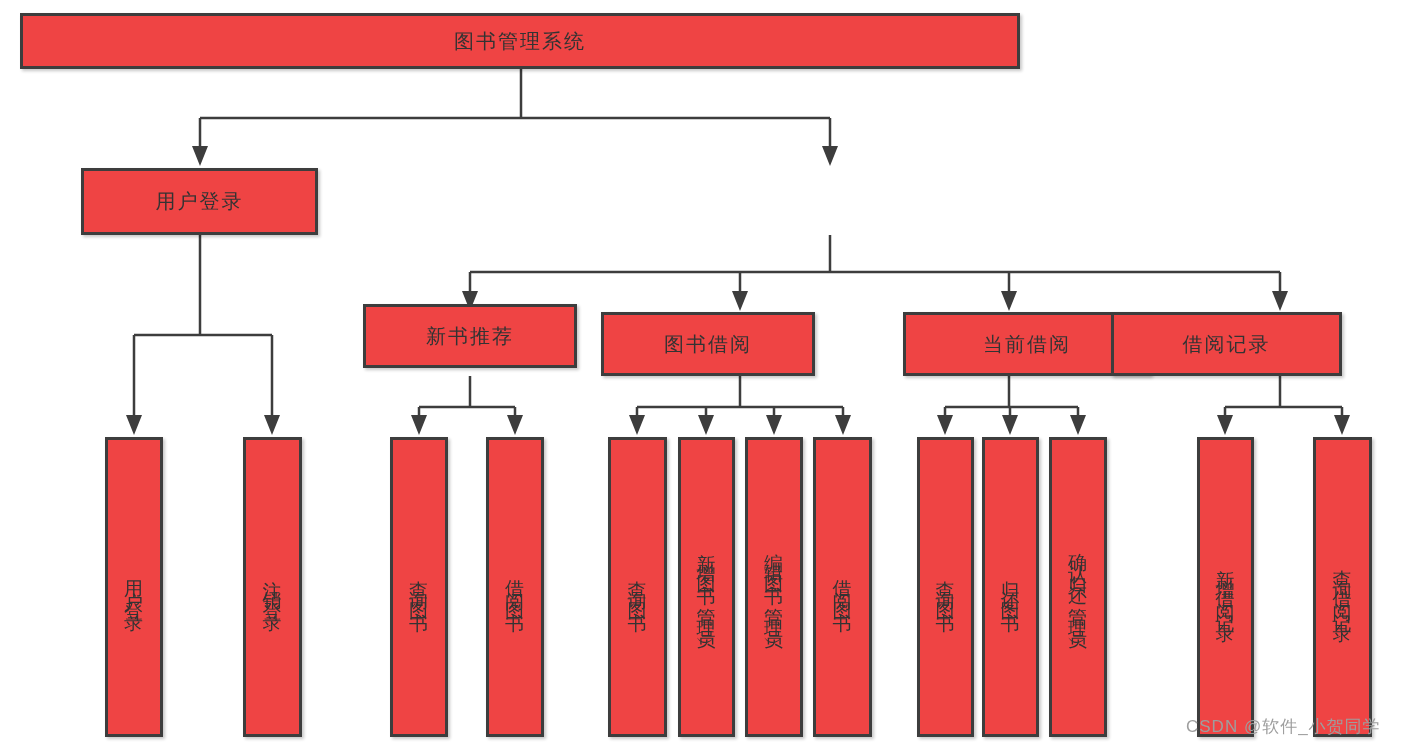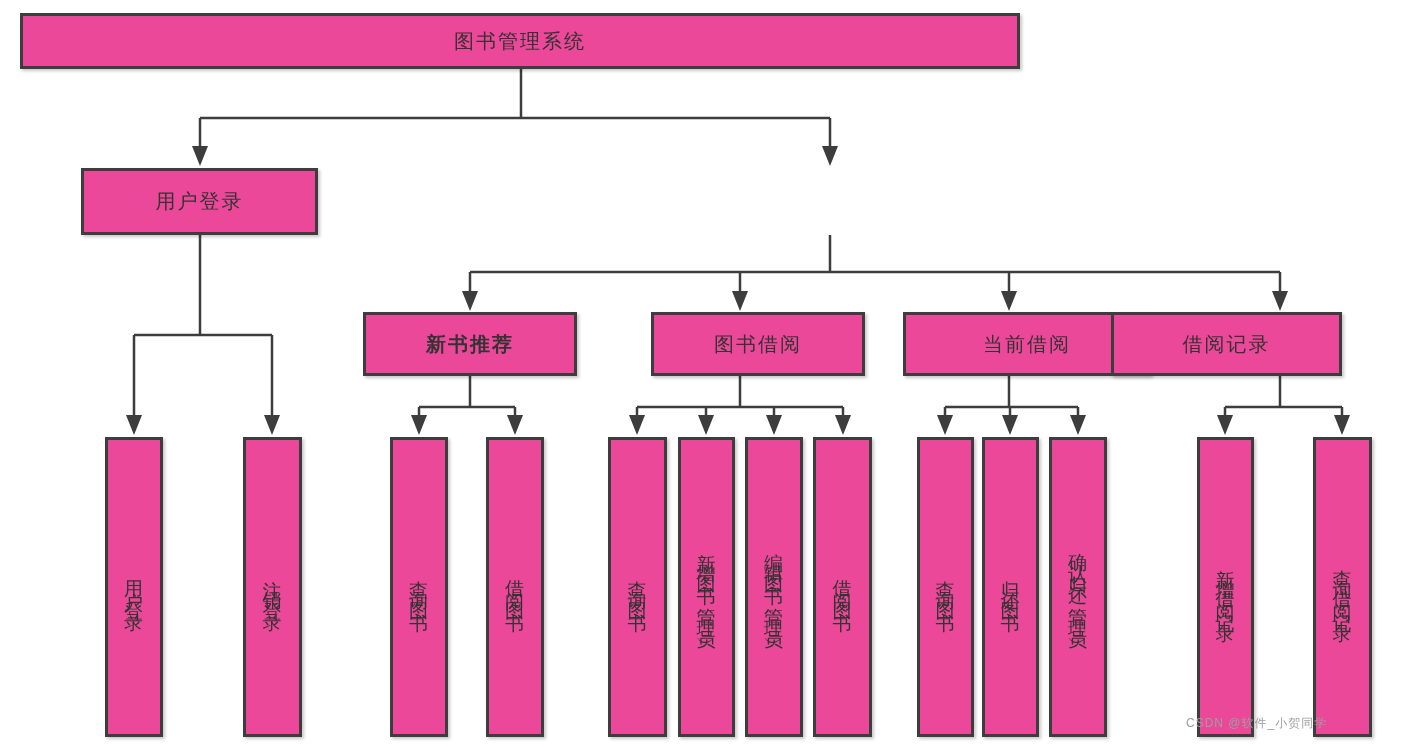--- a/index.html
+++ b/index.html
@@ -19,40 +19,40 @@
     color: var(--text);
     overflow: hidden;
   }
   svg.connectors { position: absolute; left: 0; top: 0; }
   path.line { fill: none; stroke: var(--line); stroke-width: 2.5; }
   path.arrowhead { fill: var(--line); stroke: none; }
   .node {
     position: absolute;
     box-sizing: border-box;
     border: 3px solid var(--border);
-    background: #ec4899;
+    background: #ef4444;
     display: flex;
     align-items: center;
     justify-content: center;
     box-shadow: 2px 2px 3px rgba(0,0,0,0.22);
   }
   .htext { font-size: 20px; letter-spacing: 2px; white-space: nowrap; }
   .vtext {
     writing-mode: vertical-rl;
     text-orientation: mixed;
     font-size: 19px;
     letter-spacing: 11px;
     line-height: 1;
     white-space: nowrap;
   }
   .watermark {
     position: absolute;
     left: 1186px;
     top: 715px;
-    font-size: 12px;
+    font-size: 17px;
     letter-spacing: 1px;
     color: var(--wm);
     white-space: nowrap;
   }
 </style>
 </head>
 <body>
 
 <div class="stage">
 
@@ -94,24 +94,24 @@
   </svg>
 
   <div class="node" style="left:20px; top:13px; width:1000px; height:56px;">
     <span class="htext">图书管理系统</span>
   </div>
 
   <div class="node" style="left:81px; top:168px; width:237px; height:67px;">
     <span class="htext">用户登录</span>
   </div>
 
-  <div class="node" style="left:363px; top:312px; width:214px; height:64px;font-weight:bold;">
+  <div class="node" style="left:363px; top:304px; width:214px; height:64px;">
     <span class="htext">新书推荐</span>
   </div>
-  <div class="node" style="left:651px; top:312px; width:214px; height:64px;">
+  <div class="node" style="left:601px; top:312px; width:214px; height:64px;">
     <span class="htext">图书借阅</span>
   </div>
   <div class="node" style="left:903px; top:312px; width:248px; height:64px;">
     <span class="htext">当前借阅</span>
   </div>
   <div class="node" style="left:1111px; top:312px; width:231px; height:64px;">
     <span class="htext">借阅记录</span>
   </div>
 
   <div class="node leaf" style="left:105px; top:437px; width:58px; height:300px;">

